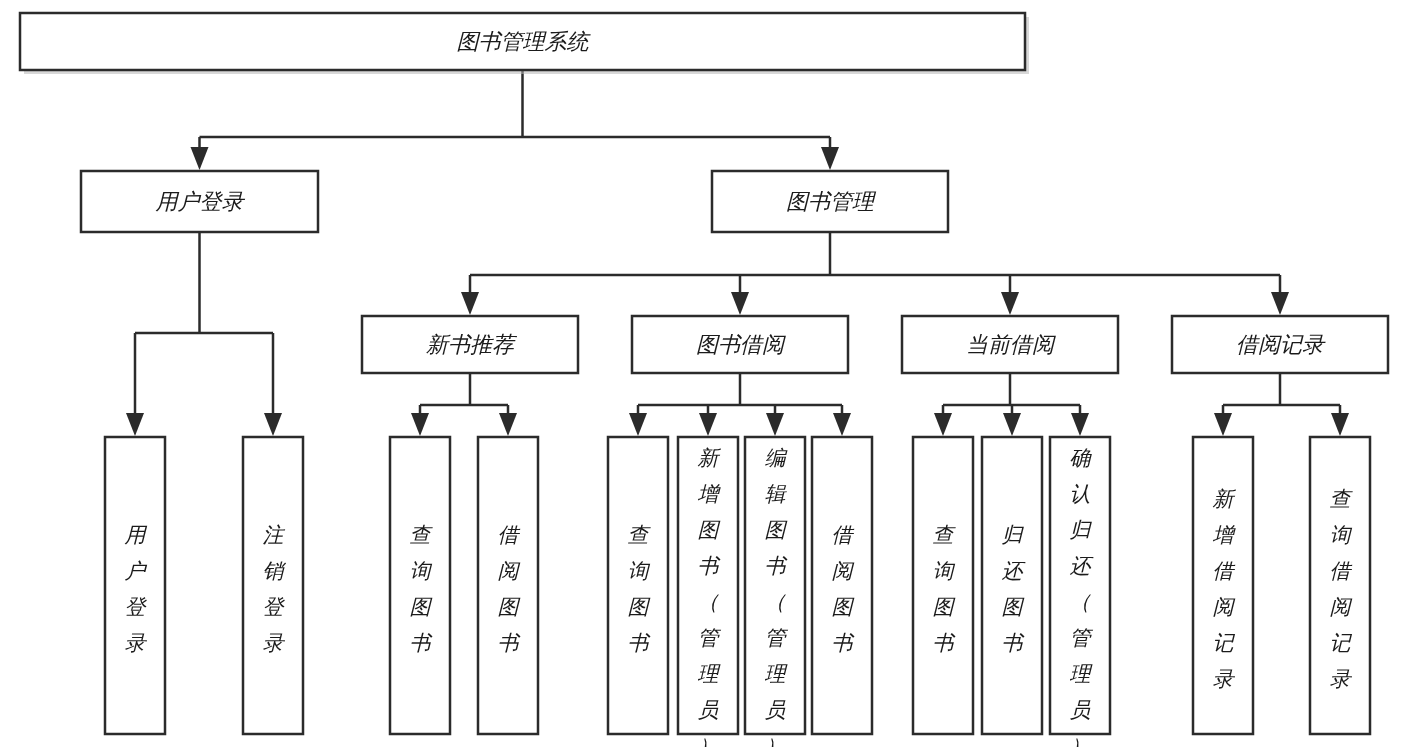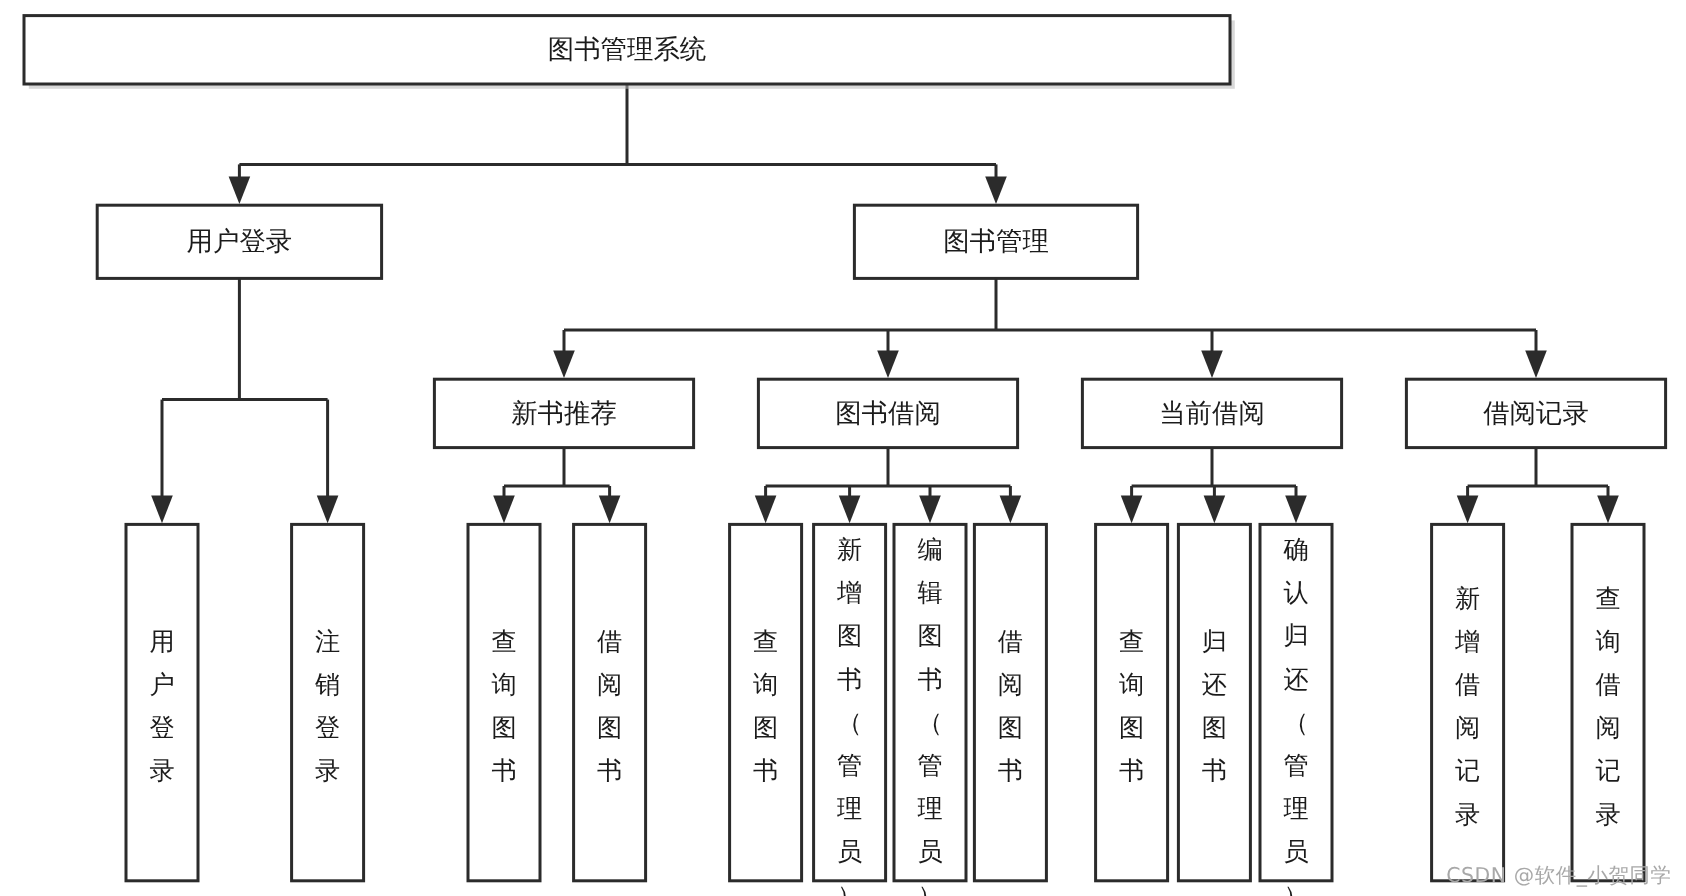--- a/index.html
+++ b/index.html
@@ -11,20 +11,21 @@
     width: 1405px;
     height: 747px;
     font-family: "DejaVu Sans", "Liberation Sans", sans-serif;
     overflow: hidden;
     position: relative;
   }
   #diagram-root {
     position: relative;
     width: 1405px;
     height: 747px;
+    font-style: italic;
   }
   svg.diagram-canvas {
     position: absolute;
     left: 0;
     top: 0;
     width: 1405px;
     height: 747px;
     display: block;
   }
   .node-box {
@@ -219,14 +220,13 @@
         <g>
           <rect class="node-box" x="1193" y="437" width="60" height="297"></rect>
           <text class="node-label-vertical" x="1223" y="0"><tspan x="1223" y="505.58">新</tspan><tspan x="1223" y="541.5799999999999">增</tspan><tspan x="1223" y="577.5799999999999">借</tspan><tspan x="1223" y="613.5799999999999">阅</tspan><tspan x="1223" y="649.5799999999999">记</tspan><tspan x="1223" y="685.5799999999999">录</tspan></text>
         </g>
         <g>
           <rect class="node-box" x="1310" y="437" width="60" height="297"></rect>
           <text class="node-label-vertical" x="1340" y="0"><tspan x="1340" y="505.58">查</tspan><tspan x="1340" y="541.5799999999999">询</tspan><tspan x="1340" y="577.5799999999999">借</tspan><tspan x="1340" y="613.5799999999999">阅</tspan><tspan x="1340" y="649.5799999999999">记</tspan><tspan x="1340" y="685.5799999999999">录</tspan></text>
         </g>
       </g>
   </svg>
-  <div class="watermark-text">CSDN @软件_小贺同学</div>
 </div>
 
 </body></html>

